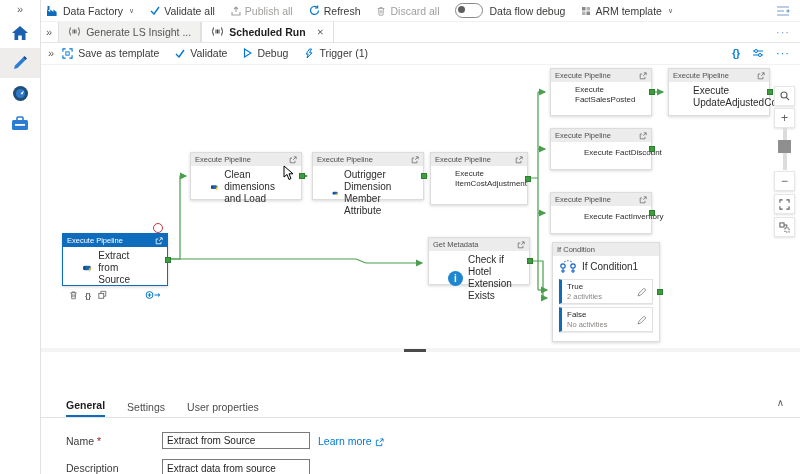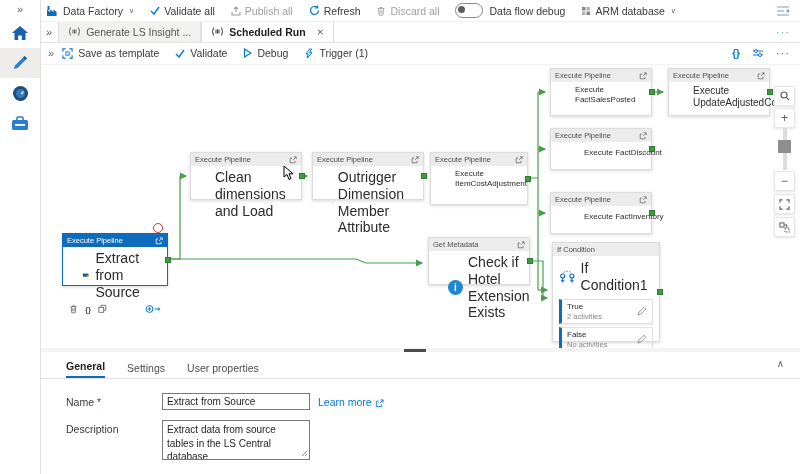--- a/index.html
+++ b/index.html
@@ -43,21 +43,21 @@
   .wires{position:absolute;left:0;top:0;}
   .node{position:absolute;background:#fff;border:1px solid #dcdcdc;box-shadow:0 1px 3px rgba(0,0,0,.16);
         box-sizing:border-box;cursor:pointer;}
   .node-header{height:13px;background:#ececec;color:#4f4f4f;font-size:7.5px;display:flex;align-items:center;
                justify-content:space-between;padding:0 4px;}
   .node.selected{border:1.5px solid #0f6cbd;}
   .node.selected .node-header{background:#0f6cbd;color:#fff;}
   .open-ic{width:8px;height:8px;stroke:#6d6d6d;fill:none;stroke-width:1;cursor:pointer;}
   .node.selected .open-ic{stroke:#fff;}
   .node-body{display:flex;align-items:center;gap:5px;padding:3px 19px;}
-  .node-label{font-size:14px;line-height:1.2;color:#2b2b2b;}
+  .node-label{font-size:10px;line-height:1.2;color:#2b2b2b;}
   .nowrap .node-label{white-space:nowrap;font-size:8px;margin-left:9px;}
   .node-footer{display:flex;align-items:center;gap:7px;padding:1px 6px 3px;}
   .f-ic{stroke:#5f5d5b;fill:none;stroke-width:1;cursor:pointer;}
   .braces{font-size:8px;color:#5f5d5b;font-weight:bold;cursor:pointer;}
   .addout{margin-left:auto;cursor:pointer;}
   .port{position:absolute;right:-4px;top:calc(50% - 3px);width:6px;height:6px;background:#3f9c43;border:1px solid #2d7d31;box-sizing:border-box;}
   .err-badge{position:absolute;top:-11px;right:4px;width:8px;height:8px;border:1.5px solid #d13438;border-radius:50%;}
   .info-ic{width:15px;height:15px;border-radius:50%;background:#1e87cf;color:#fff;font-size:10px;font-weight:bold;
            display:flex;align-items:center;justify-content:center;flex:0 0 auto;}
   .branch{border:1px solid #e1e1e1;border-left:3px solid #0f6cbd;margin:3px 6px;padding:2px 5px;display:flex;
@@ -68,21 +68,21 @@
   .zbtn{position:absolute;left:734px;width:21px;height:20px;background:#fff;border:1px solid #e6e6e6;box-shadow:0 1px 2px rgba(0,0,0,.12);
         display:flex;align-items:center;justify-content:center;color:#605e5c;font-size:12px;cursor:pointer;box-sizing:border-box;}
   .ztrack{position:absolute;left:743px;top:64px;width:4px;height:42px;background:#dcdcdc;}
   .zhandle{position:absolute;left:738px;top:76px;width:13px;height:13px;background:#8f8f8f;cursor:grab;}
   
   .grip-strip{position:absolute;left:40px;top:348px;right:0;height:4px;background:#f4f4f4;z-index:15;}
   .grip{position:absolute;left:364px;top:0.5px;width:22px;height:3px;background:#4a4a4a;cursor:ns-resize;}
   
   .props{position:absolute;left:40px;top:352px;right:0;bottom:0;background:#fff;z-index:16;}
   .props-tabs{display:flex;align-items:flex-end;gap:22px;padding:7px 0 0 26px;border-bottom:1px solid #e3e3e3;height:19px;
-              font-size:10.5px;color:#4f4d4c;position:relative;}
+              font-size:10.5px;color:#4f4d4c;position:relative;margin-top:39px;}
   .ptab{padding-bottom:4px;cursor:pointer;}
   .ptab.active{color:#201f1e;font-weight:bold;border-bottom:2px solid #0f6cbd;}
   .collapse{position:absolute;right:16px;top:6px;color:#605e5c;font-size:10px;cursor:pointer;}
   .form-row{display:flex;align-items:flex-start;margin:14px 0 0 26px;font-size:10.5px;color:#3b3a39;}
   .f-label{width:96px;padding-top:3px;}
   .req{color:#a4262c;}
   .f-input{width:138px;height:15px;border:1px solid #7a7a7a;font-size:10px;padding:0 4px;color:#201f1e;
            font-family:"Liberation Sans",sans-serif;}
   .learn{display:flex;align-items:flex-end;gap:3px;color:#0078d4;margin-left:8px;padding-top:3px;cursor:pointer;}
   .area-wrap{position:relative;}
@@ -162,21 +162,21 @@
   <div class="tb-item">
     <span>Data flow debug</span>
   </div>
   <div class="tb-item">
     <svg width="10" height="10" viewBox="0 0 10 10">
       <rect x="1" y="1" width="3.5" height="3.5" fill="#8a8886"></rect>
       <rect x="5.5" y="1" width="3.5" height="3.5" fill="#b5b3b1"></rect>
       <rect x="1" y="5.5" width="3.5" height="3.5" fill="#b5b3b1"></rect>
       <rect x="5.5" y="5.5" width="3.5" height="3.5" fill="#8a8886"></rect>
     </svg>
-    <span>ARM database</span>
+    <span>ARM template</span>
     <span class="chev">∨</span>
   </div>
   <div class="tb-right">
     <svg width="14" height="12" viewBox="0 0 14 12">
       <path d="M1 2 h12 M1 6 h7 M1 10 h12" stroke="#7a9ec9" stroke-width="1.2" fill="none"></path>
       <path d="M10 6 h3 M11.6 4.5 L13 6 L11.6 7.5" stroke="#7a9ec9" stroke-width="1.1" fill="none"></path>
     </svg>
   </div>
 </div>
 

